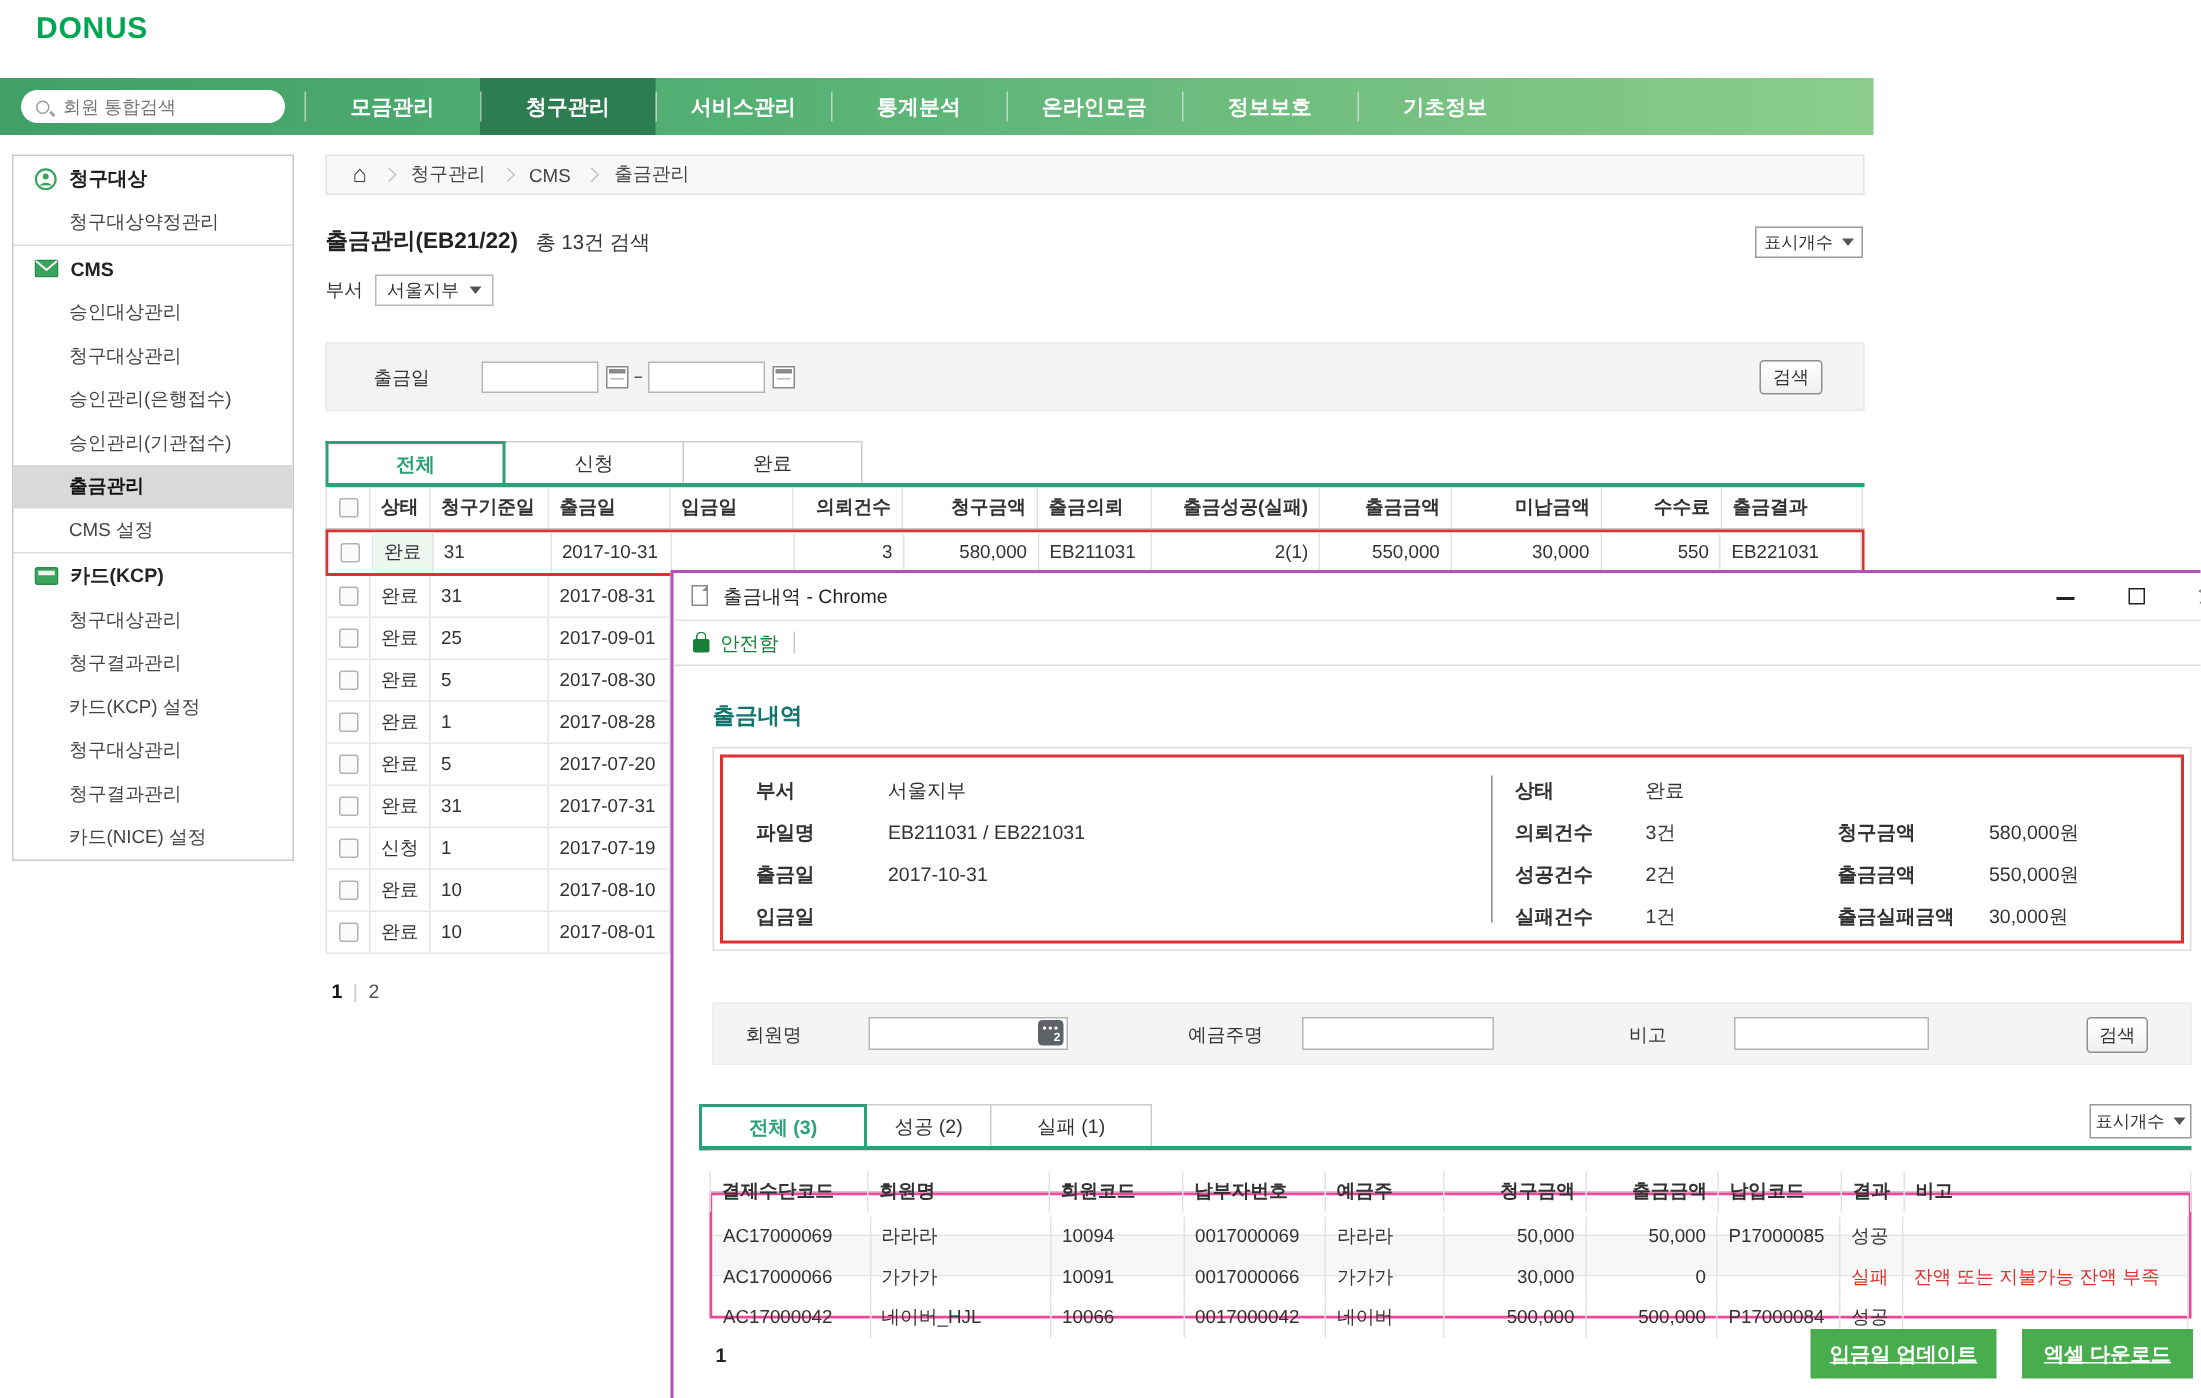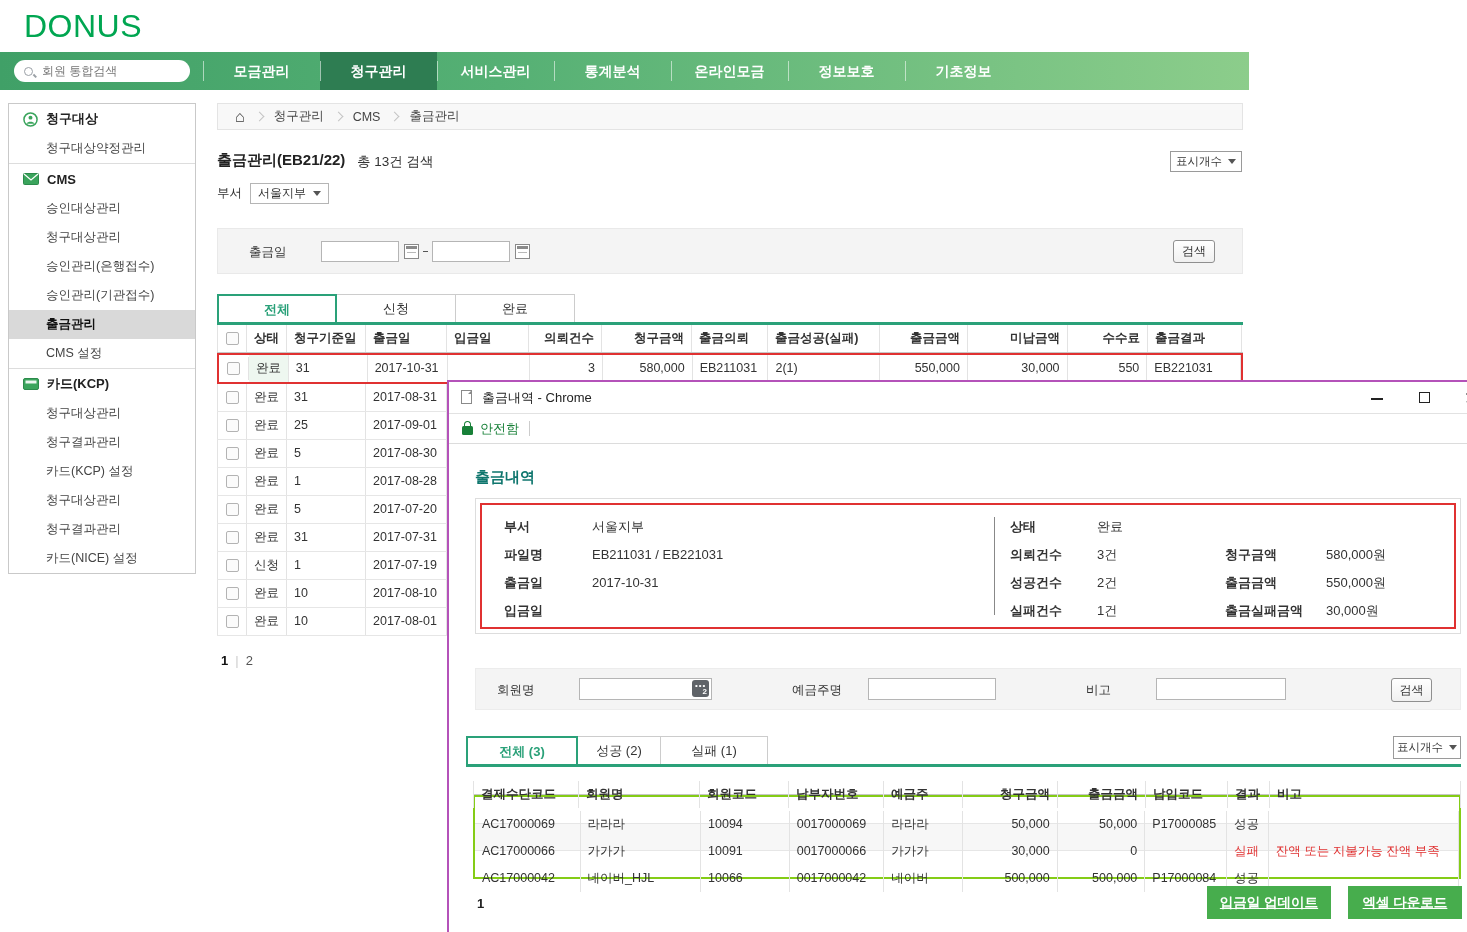--- a/index.html
+++ b/index.html
@@ -3,21 +3,21 @@
 <meta charset="utf-8">
 <style>
   html,body{margin:0;padding:0;}
   body{
     width:1467px;height:932px;position:relative;overflow:hidden;
     background:#fff;color:#333;
     font-family:"Liberation Sans","DejaVu Sans",sans-serif;font-size:13px;
   }
   
   .topbar{position:absolute;left:0;top:0;width:1467px;height:52px;background:#fff;}
-  .logo{position:absolute;left:24px;top:8px;font-size:32px;font-weight:400;color:#00a651;letter-spacing:.5px;}
+  .logo{position:absolute;left:24px;top:8px;font-size:20px;font-weight:700;color:#00a651;letter-spacing:.5px;}
   .userbar{position:absolute;top:15px;right:225px;display:flex;align-items:center;gap:12px;font-size:12.5px;color:#333;}
   .userbar .sep{width:1px;height:12px;background:#ccc;}
   
   .nav{position:absolute;left:0;top:52px;width:1249px;height:38px;
        background:linear-gradient(90deg,#40a067 0%,#55b074 40%,#8ccd8b 100%);}
   .nav-search{position:absolute;left:14px;top:8px;width:176px;height:22px;box-sizing:border-box;
       background:#fff;border:none;border-radius:12px;padding:0 10px 0 28px;font-size:12px;color:#333;outline:none;
       font-family:inherit;}
   .mag{position:absolute;left:24px;top:15px;width:7px;height:7px;border:1.5px solid #9aa0a6;border-radius:50%;}
   .mag-h{position:absolute;left:33px;top:23px;width:4px;height:1.5px;background:#9aa0a6;transform:rotate(45deg);}
@@ -72,21 +72,21 @@
   .mtable{position:absolute;left:0;top:222px;width:1026px;font-size:12.5px;}
   .mrow{display:flex;align-items:center;height:27px;border-bottom:1px solid #e6e6e6;background:#fff;}
   .mhead{font-weight:700;border-bottom:1px solid #c7c7c7;}
   .mcell{box-sizing:border-box;padding:0 7px;border-right:1px solid #e3e3e3;overflow:hidden;white-space:nowrap;height:27px;line-height:27px;}
   .mcell.first{border-left:1px solid #e3e3e3;}
   .row-red{border:2px solid #e03131;}
   .row-red .mrow{border-bottom:none;}
   .mc0{width:30px;display:flex;align-items:center;justify-content:center;}
   .mc1{width:40px;} .mc2{width:79px;} .mc3{width:81px;} .mc4{width:82px;}
   .mc5{width:73px;text-align:right;} .mc6{width:90px;text-align:right;} .mc7{width:76px;}
-  .mc8{width:112px;text-align:left;} .mc9{width:88px;text-align:right;}
+  .mc8{width:112px;text-align:right;} .mc9{width:88px;text-align:right;}
   .mc10{width:100px;text-align:right;} .mc11{width:80px;text-align:right;} .mc12{width:94px;}
   .row-red .mc0{height:23px;line-height:23px;}
   .status-tint{background:#eef7f0;}
   .cbx{width:13px;height:13px;box-sizing:border-box;border:1px solid #b3b3b3;border-radius:2px;background:#fbfbfb;cursor:pointer;}
   .pagination{position:absolute;left:4px;top:550px;font-size:13px;color:#555;display:flex;gap:7px;}
   .pagination .cur{font-weight:700;color:#111;}
   .pagination .psep{color:#ccc;}
   
   .popup{position:absolute;left:447px;top:380px;width:1038px;height:560px;box-sizing:border-box;
       background:#fff;border:2px solid #b452b9;z-index:10;}
@@ -138,21 +138,21 @@
   .ptab.active{border:2px solid #2aa179;border-bottom:none;color:#2aa179;font-weight:700;z-index:1;}
   .pop-display{position:absolute;left:944px;top:292px;width:68px;height:23px;box-sizing:border-box;
       border:1px solid #9a9a9a;background:#fff;display:flex;align-items:center;justify-content:center;gap:6px;
       font-size:11.5px;color:#333;cursor:pointer;}
   .pop-greenline{position:absolute;left:17px;top:320px;width:995px;height:3px;background:#2aa179;}
   .ptable{position:absolute;left:24px;top:323px;width:988px;font-size:12.5px;}
   .prow{display:flex;align-items:center;height:27px;border-bottom:1px solid #e6e6e6;background:#fff;}
   .phead{font-weight:700;border-bottom:1px solid #c7c7c7;}
   .pcell{box-sizing:border-box;padding:0 7px;border-right:1px solid #e3e3e3;overflow:hidden;white-space:nowrap;height:27px;line-height:27px;margin-top:28px;}
   .pcell.first{border-left:1px solid #e3e3e3;}
-  .prows-red{border:2px solid #84cc16;}
+  .prows-red{border:2px solid #ec4899;}
   .prows-red .prow{height:26px;}
   .prows-red .prow:last-child{border-bottom:none;}
   .prow.alt{background:#f7f7f7;}
   .pc0{width:106px;} .pc1{width:121px;} .pc2{width:89px;} .pc3{width:95px;} .pc4{width:79px;}
   .pc5{width:95px;text-align:right;} .pc6{width:88px;text-align:right;}
   .pc7{width:82px;} .pc8{width:42px;} .pc9{width:191px;}
   .fail-red{color:#e03131;}
   .pop-pagination{position:absolute;left:28px;top:452px;font-size:13px;font-weight:700;color:#222;}
   .pop-buttons{position:absolute;left:758px;top:442px;display:flex;gap:17px;}
   .btn-green{height:33px;background:#47ad4d;color:#fff;font-size:13.5px;font-weight:700;

